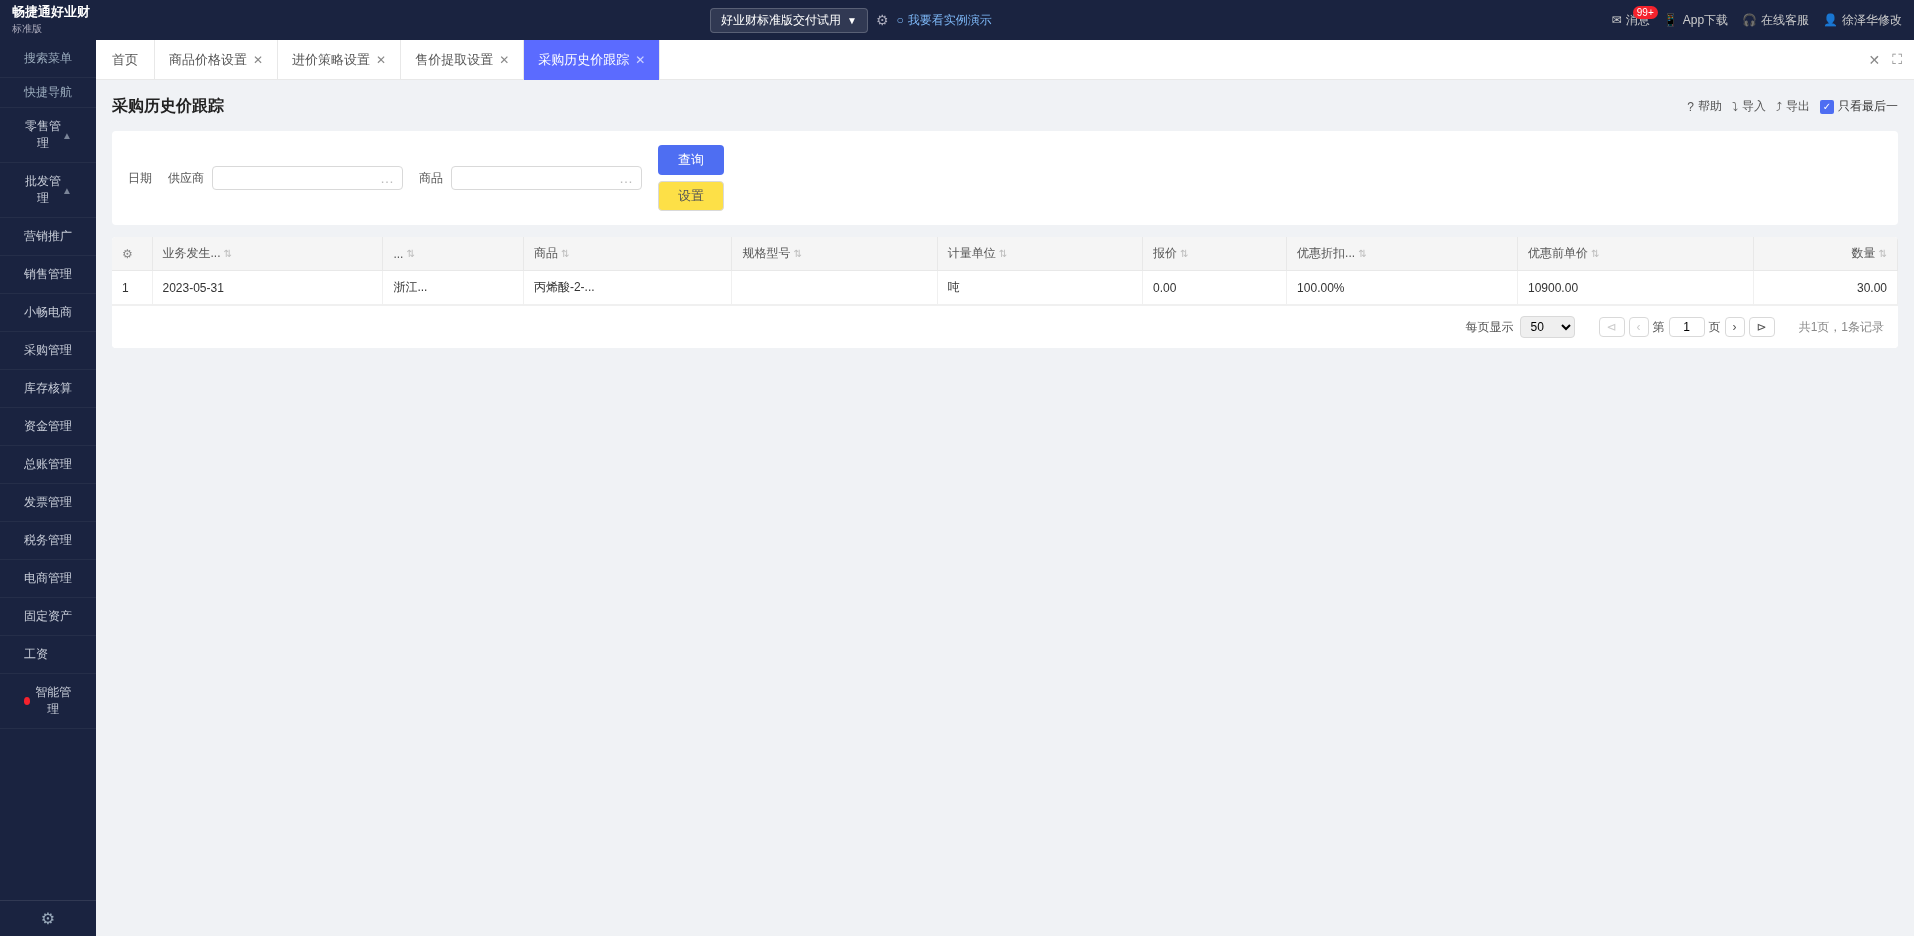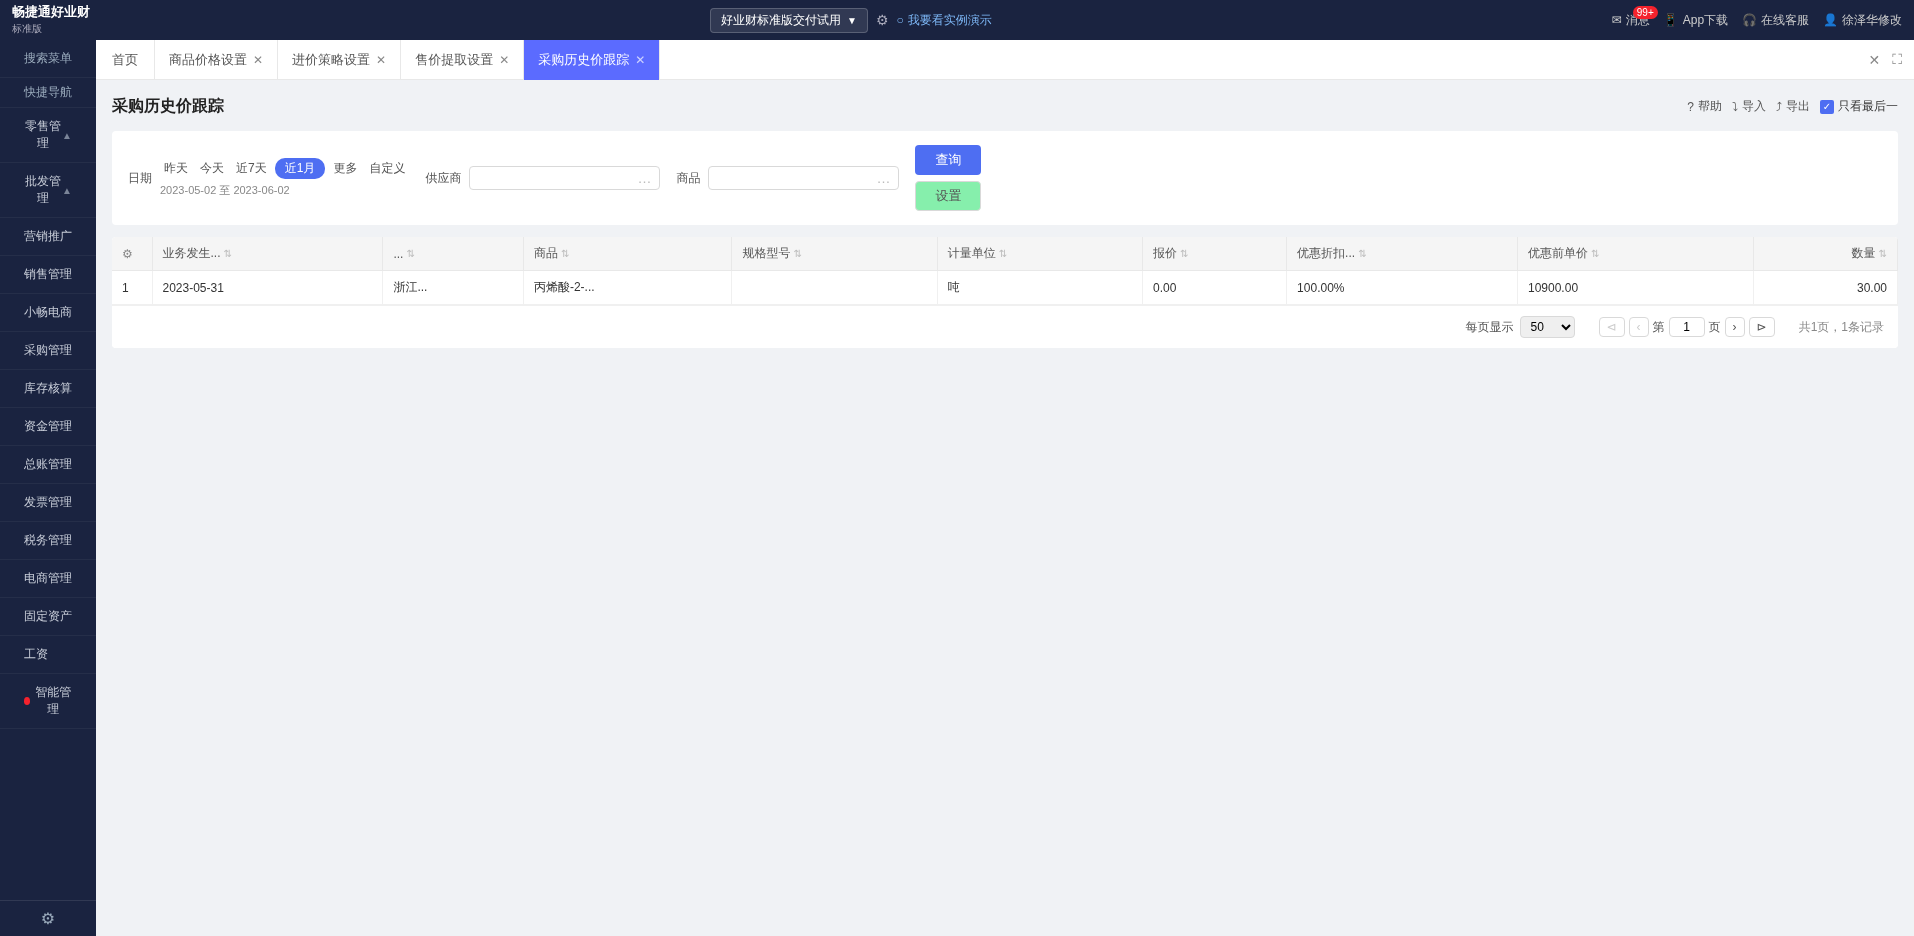--- a/index.html
+++ b/index.html
@@ -62,21 +62,21 @@
     .filter-group { display: flex; align-items: center; gap: 8px; }
     .filter-label { font-size: 12px; color: #555; white-space: nowrap; }
     .date-btns { display: flex; gap: 4px; align-items: center; }
     .date-btn { font-size: 12px; color: #555; cursor: pointer; padding: 2px 4px; border-radius: 3px; }
     .date-btn.active { background: #4e6ef2; color: #fff; border-radius: 10px; padding: 2px 10px; }
     .date-range { font-size: 11px; color: #888; margin-top: 2px; }
     .filter-input-wrap { display: flex; align-items: center; border: 1px solid #d9d9d9; border-radius: 4px; background: #fff; padding: 3px 8px; min-width: 180px; }
     .filter-input { border: none; outline: none; font-size: 12px; width: 100%; background: transparent; color: #333; }
     .filter-dots { color: #bbb; cursor: pointer; font-size: 14px; margin-left: 4px; }
     .query-btn { background: #4e6ef2; color: #fff; border: none; border-radius: 4px; padding: 6px 20px; font-size: 13px; cursor: pointer; }
-    .settings-btn { background: #86efac; color: #555; border: 1px solid #d9d9d9; border-radius: 4px; padding: 5px 16px; font-size: 13px; cursor: pointer; }
+    .settings-btn { background: #fde047; color: #555; border: 1px solid #d9d9d9; border-radius: 4px; padding: 5px 16px; font-size: 13px; cursor: pointer; }
 
     
     .table-wrap { background: #fff; border-radius: 4px; overflow: hidden; }
     .data-table { width: 100%; border-collapse: collapse; font-size: 12px; }
     .data-table th { background: #f5f5f5; padding: 8px 10px; text-align: left; border-bottom: 1px solid #e8e8e8; border-right: 1px solid #e8e8e8; color: #555; font-weight: normal; white-space: nowrap; }
     .data-table td { padding: 8px 10px; border-bottom: 1px solid #f0f0f0; border-right: 1px solid #f0f0f0; color: #333; white-space: nowrap; }
     .th-sort { display: flex; align-items: center; gap: 3px; cursor: pointer; }
     .sort-icon { color: #bbb; font-size: 10px; }
     .gear-th { color: #888; cursor: pointer; }
     .col-seq { width: 40px; }
@@ -240,31 +240,20 @@
             <span class="checkbox-checked">✓</span>
             <span>只看最后一</span>
           </div>
         </div>
       </div>
 
       <div class="filter-area">
         <div class="filter-row">
           <div class="filter-group">
             <span class="filter-label">日期</span>
-            <div style="display:flex; flex-direction:column; gap:2px;">
-              <div class="date-btns">
-                <span class="date-btn">昨天</span>
-                <span class="date-btn">今天</span>
-                <span class="date-btn">近7天</span>
-                <span class="date-btn active">近1月</span>
-                <span class="date-btn">更多</span>
-                <span class="date-btn">自定义</span>
-              </div>
-              <div class="date-range">2023-05-02 至 2023-06-02</div>
-            </div>
           </div>
 
           <div class="filter-group">
             <span class="filter-label">供应商</span>
             <div class="filter-input-wrap">
               <input type="text" class="filter-input" style="">
               <span class="filter-dots">…</span>
             </div>
           </div>
 

